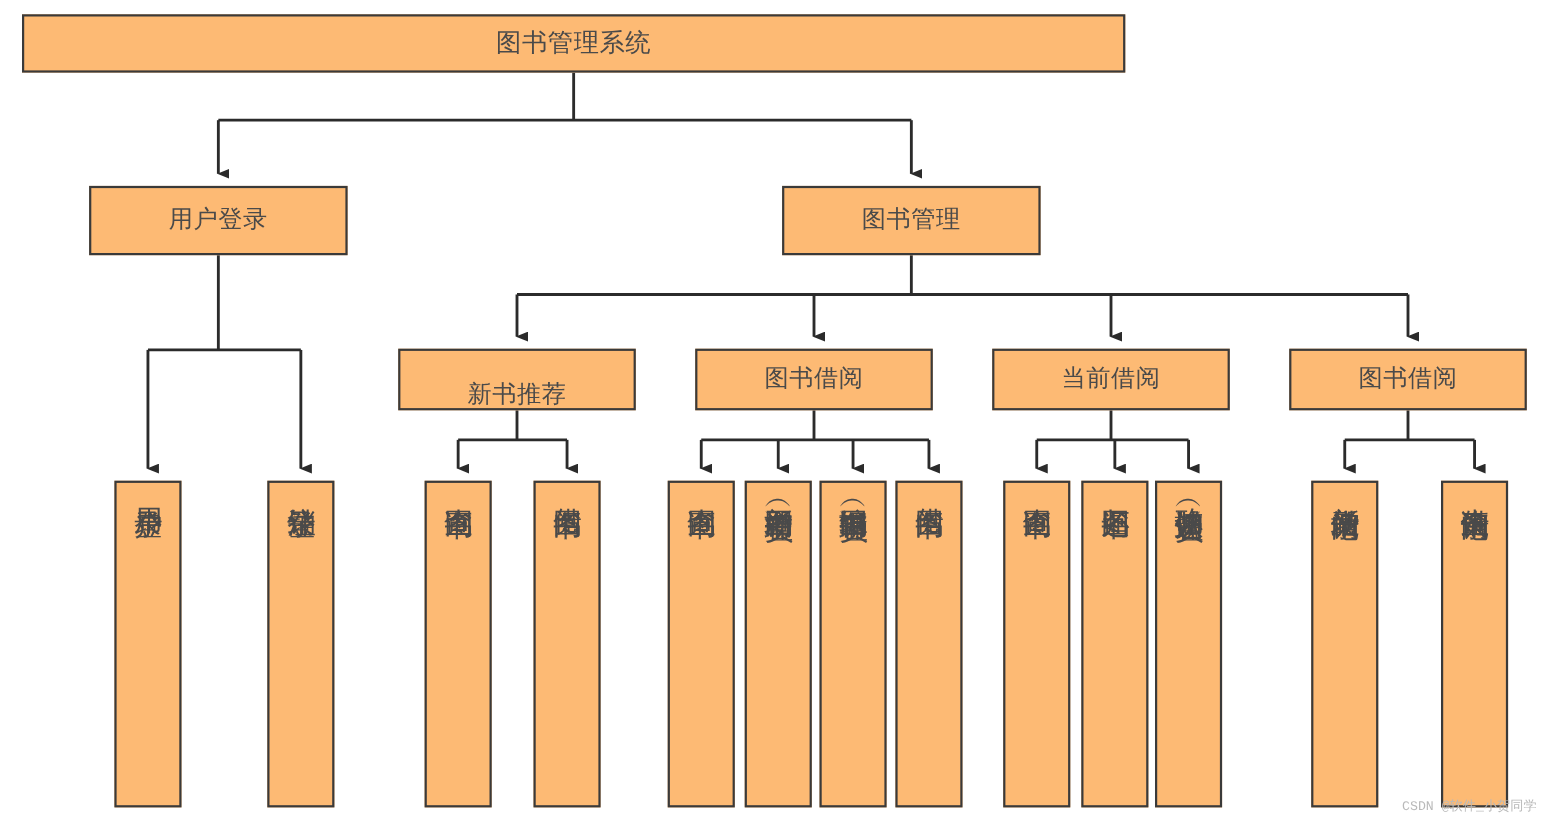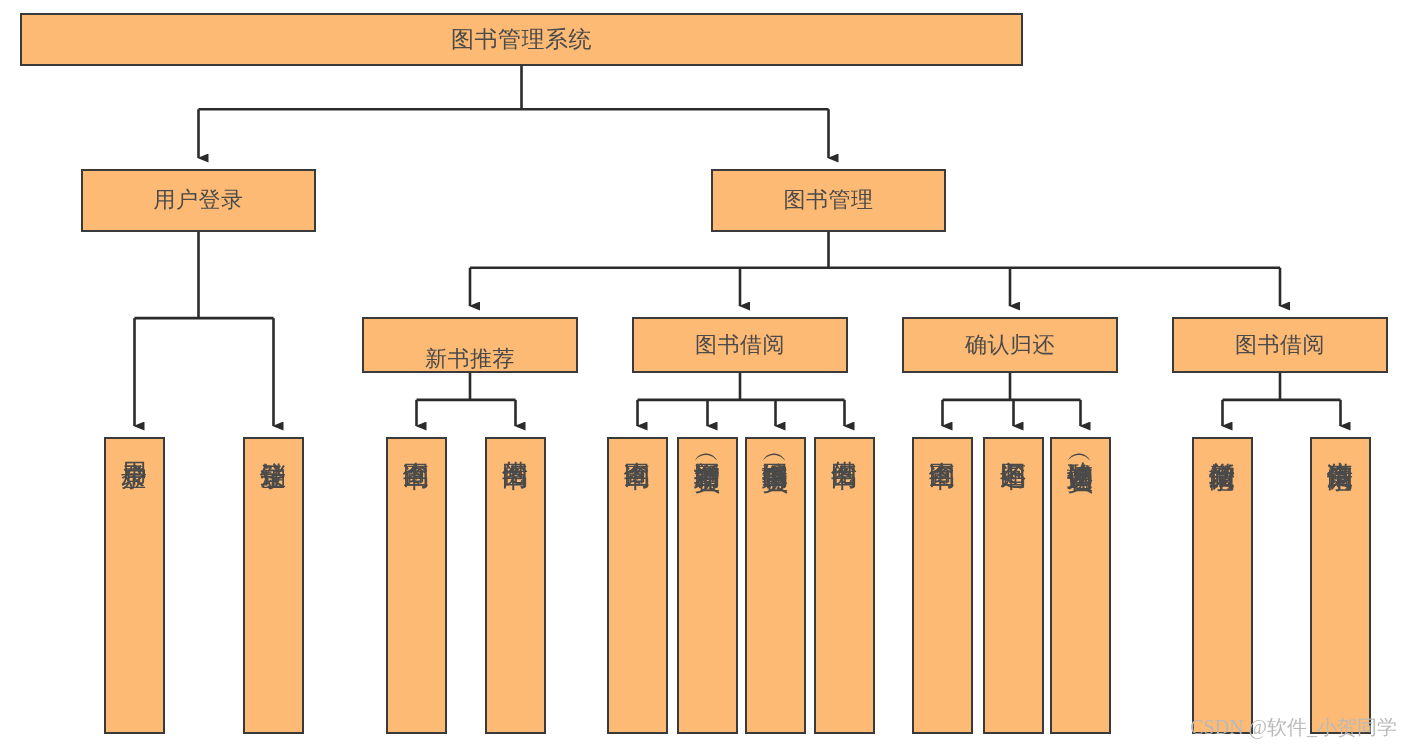--- a/index.html
+++ b/index.html
@@ -60,25 +60,25 @@
     text-orientation: upright;
     font-size: 26px;
     line-height: 1.08;
     letter-spacing: 1px;
     white-space: nowrap;
   }
   #watermark {
     position: absolute;
     right: 8px;
     bottom: 6px;
-    font-size: 20px;
+    font-size: 12px;
     color: #b9b9b9;
     z-index: 5;
     white-space: nowrap;
-    font-family: Liberation Serif, serif;
+    font-family: Liberation Mono, monospace;
   }
 </style>
 </head>
 <body>
 
 <div id="diagram-root">
 
   <svg id="edges" viewBox="0 0 1405 747">
     <defs>
       <marker id="arrow" markerWidth="9" markerHeight="11" refX="4.5" refY="10" orient="auto" markerUnits="userSpaceOnUse">
@@ -132,21 +132,21 @@
       <div class="node horiz" style="left: 711px; top: 169px; width: 235px; height: 63px;">
         <span class="node-label">图书管理</span>
       </div>
       <div class="node horiz" style="left: 362px; top: 317px; width: 216px; height: 56px; align-items: flex-end;">
         <span class="node-label">新书推荐</span>
       </div>
       <div class="node horiz" style="left: 632px; top: 317px; width: 216px; height: 56px;">
         <span class="node-label">图书借阅</span>
       </div>
       <div class="node horiz" style="left: 902px; top: 317px; width: 216px; height: 56px;">
-        <span class="node-label">确认归还</span>
+        <span class="node-label">当前借阅</span>
       </div>
       <div class="node horiz" style="left: 1172px; top: 317px; width: 216px; height: 56px;">
         <span class="node-label">图书借阅</span>
       </div>
       <div class="node leaf" style="left: 104px; top: 437px; width: 61px; height: 297px;">
         <span class="node-label" style="font-size: 26px;">用户登录</span>
       </div>
       <div class="node leaf" style="left: 243px; top: 437px; width: 61px; height: 297px;">
         <span class="node-label" style="font-size: 26px;">注销登录</span>
       </div>

